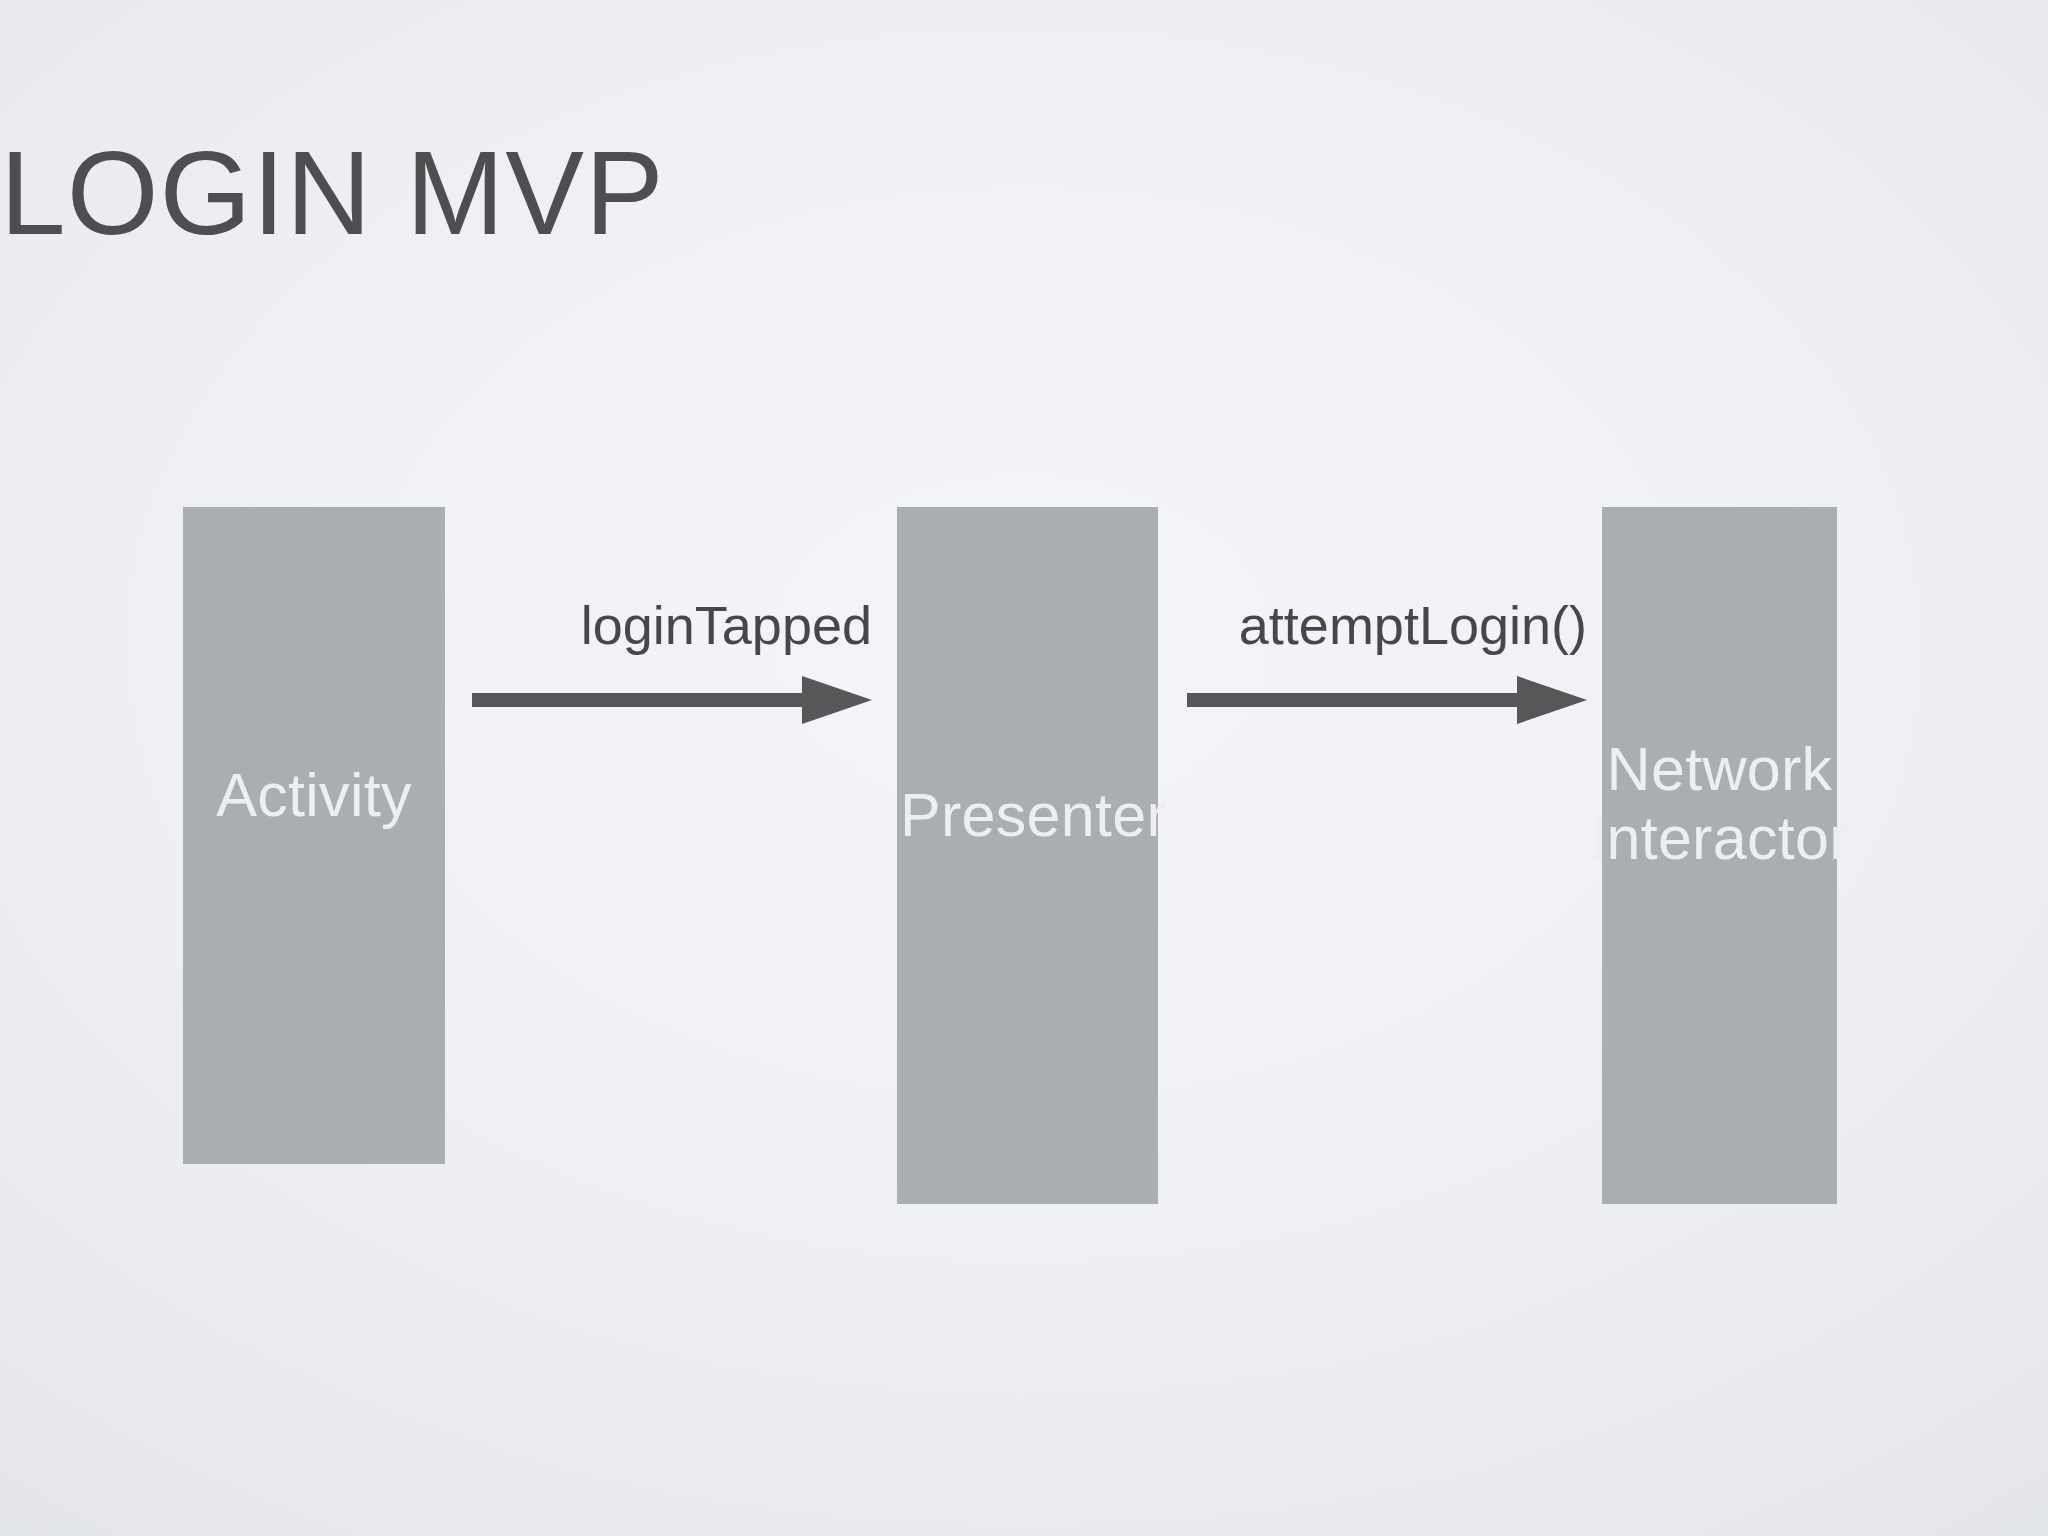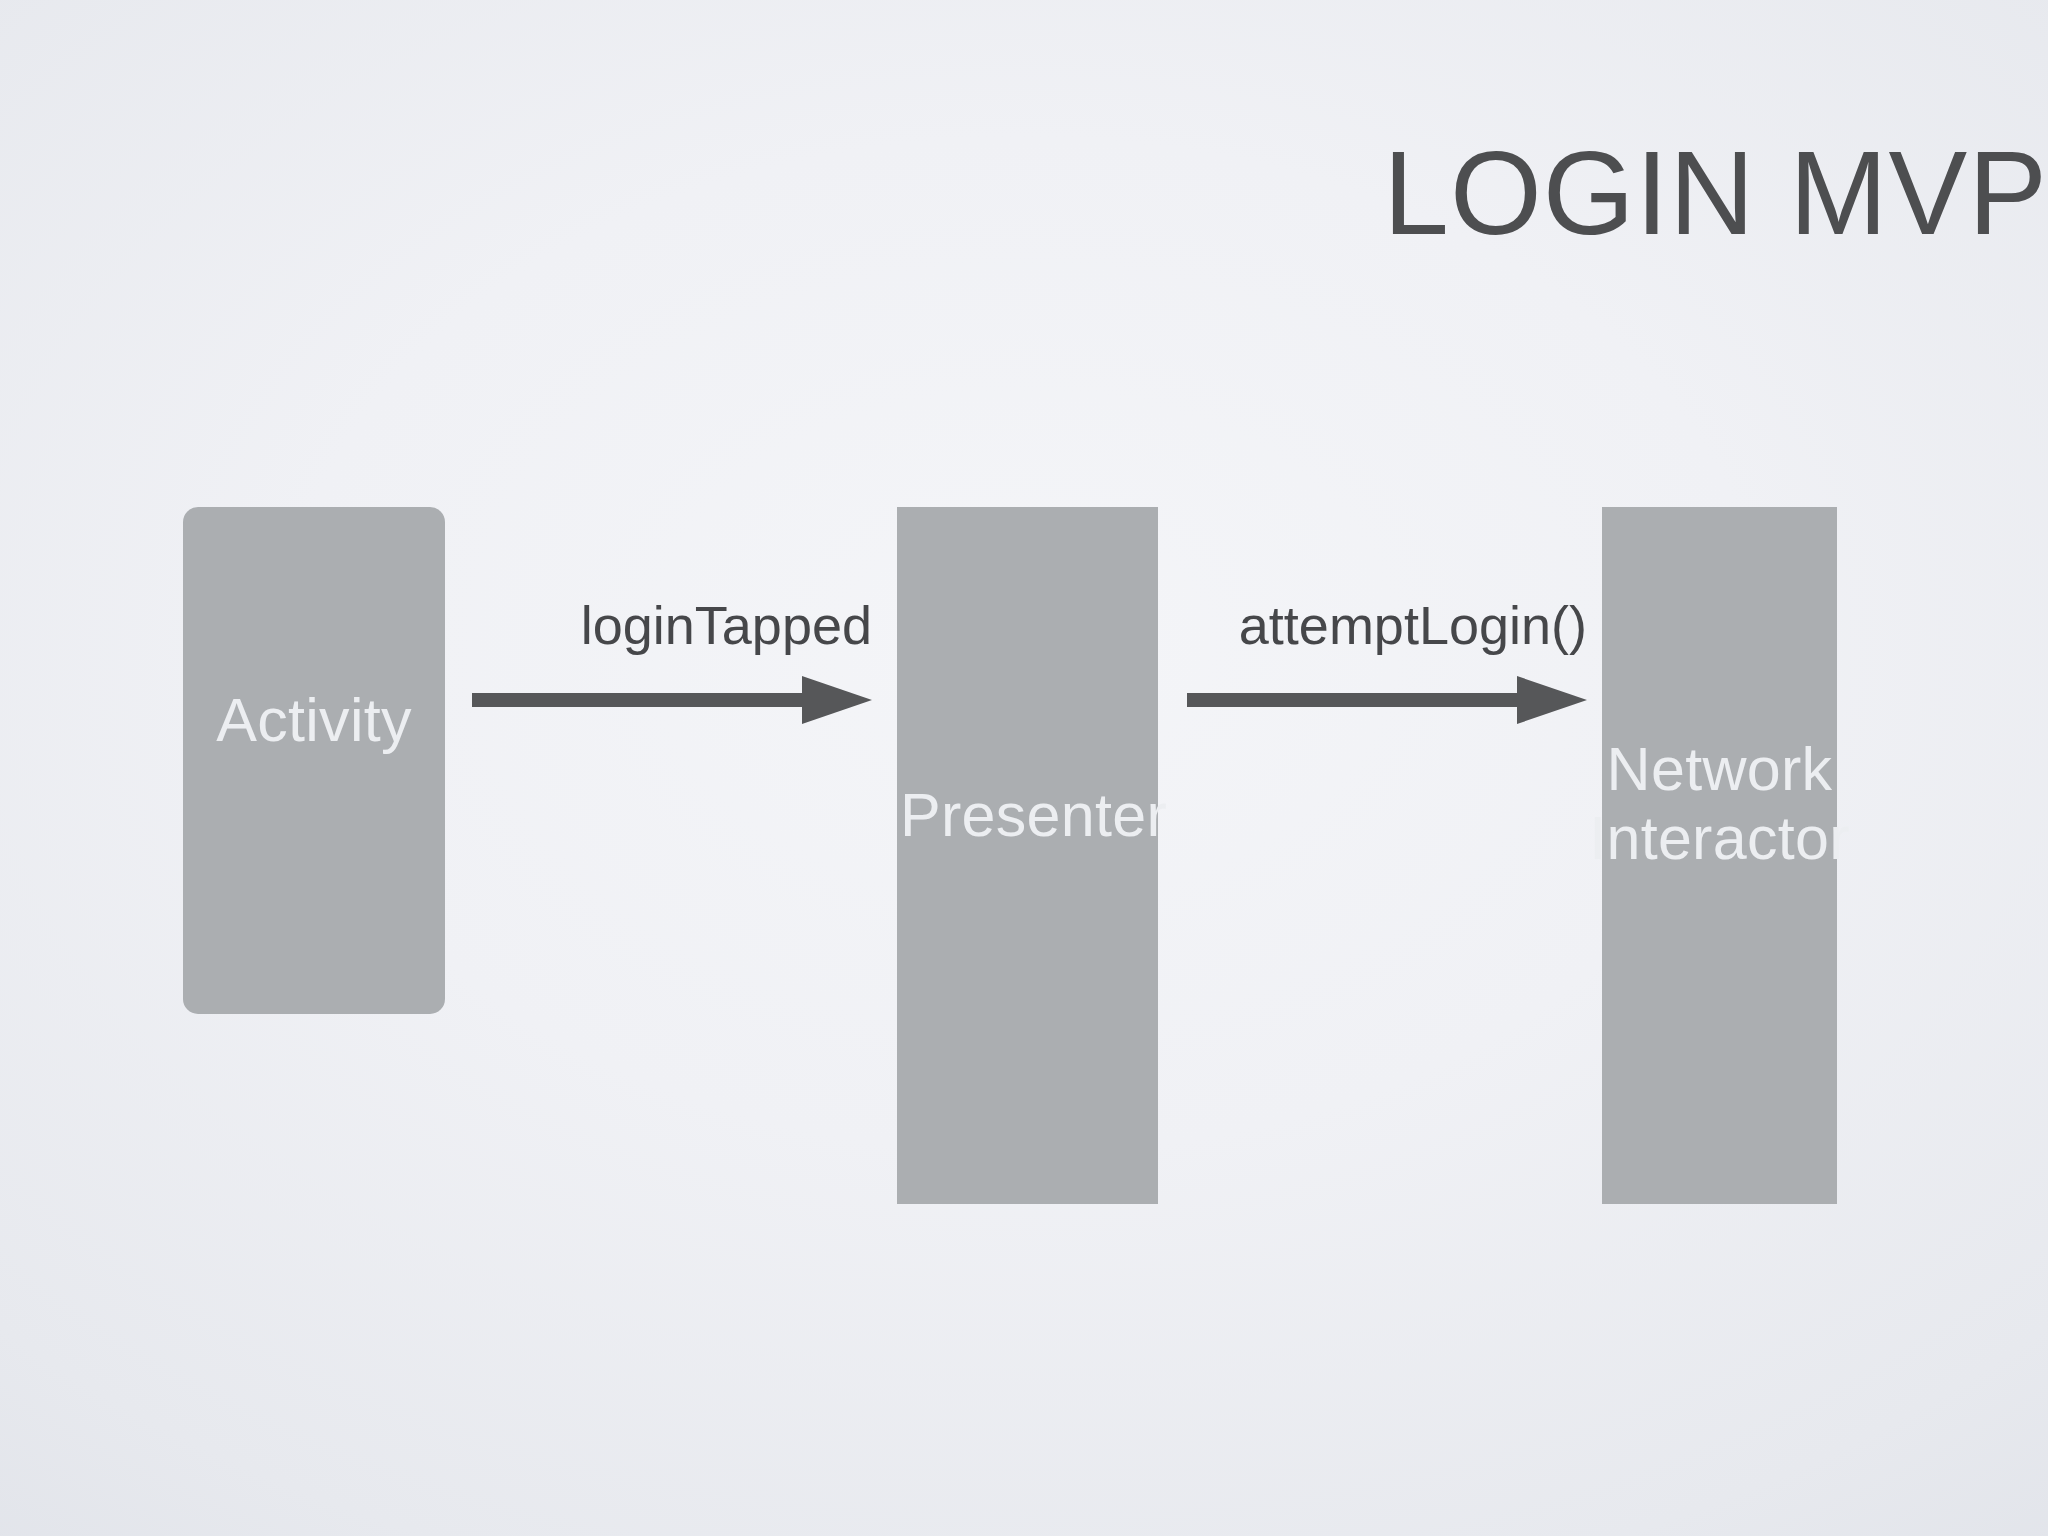--- a/index.html
+++ b/index.html
@@ -26,21 +26,21 @@
         #d2d6dd 100%);
     overflow: hidden;
   }
 
   
   #slide-title {
     position: absolute;
     left: 0;
     top: 134px;
     width: 2048px;
-    text-align: right;
+    text-align: left;
     font-family: "Liberation Sans", sans-serif;
     font-weight: 300;
     font-size: 118px;
     line-height: 1.0;
     letter-spacing: 1px;
     color: #4d4e50;
     -webkit-font-smoothing: antialiased;
   }
 
   
@@ -57,21 +57,21 @@
     font-weight: 300;
     font-size: 61px;
     line-height: 1.12;
     color: #eceef1;
     text-align: center;
     letter-spacing: 0.3px;
     white-space: pre-line;
     -webkit-font-smoothing: antialiased;
   }
 
-  #node-activity   { left: 183px;  top: 507px; width: 262px; height: 507px; border-radius: 15px; }
+  #node-activity   { left: 183px;  top: 507px; width: 262px; height: 657px; }
   #node-presenter  { left: 897px;  top: 507px; width: 261px; height: 697px; padding-left: 12px; }
   #node-network    { left: 1602px; top: 507px; width: 235px; height: 697px; }
 
   
   #node-activity .node-label,
   #node-presenter .node-label { transform: translateY(-40px); }
   #node-network  .node-label  { transform: translateY(-52px); }
 
   
   .flow-arrow {

